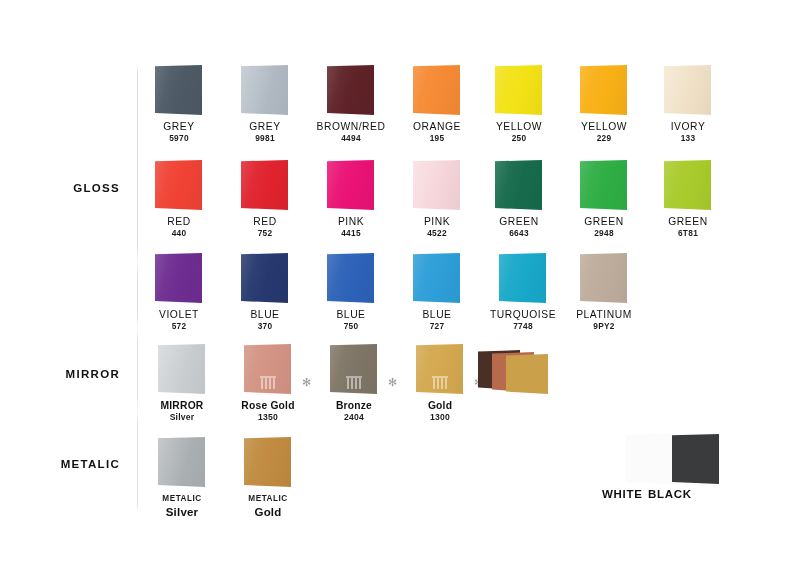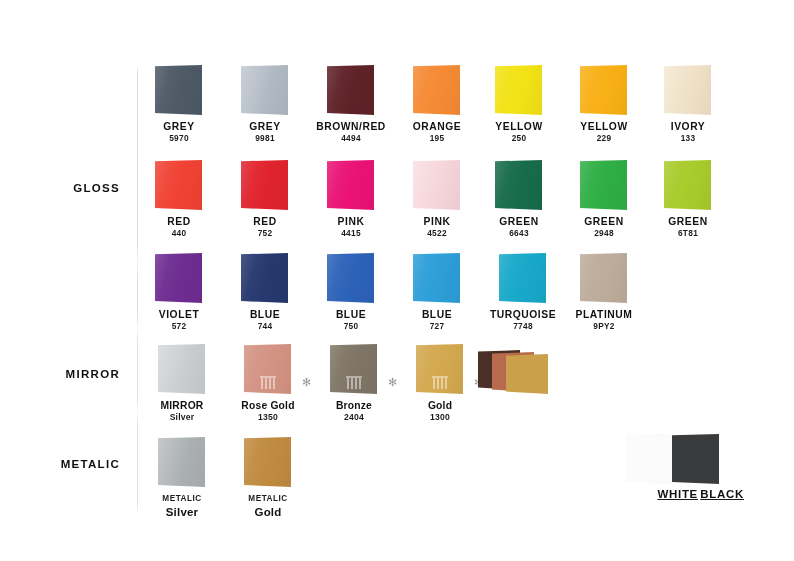--- a/index.html
+++ b/index.html
@@ -89,21 +89,21 @@
   .chip.pale::after {
     background: linear-gradient(105deg,
         rgba(255,255,255,0.30) 0%,
         rgba(0,0,0,0.02) 60%,
         rgba(0,0,0,0.06) 100%);
   }
 
   .name {
     display: block;
     font-size: 10.3px;
-    font-weight: 700;
+    font-weight: 400;
     letter-spacing: 0.55px;
     color: #111111;
     line-height: 12px;
     margin-top: 3px;
     white-space: nowrap;
   }
   .code {
     display: block;
     font-size: 8.3px;
     font-weight: 600;
@@ -179,21 +179,21 @@
     position: absolute;
   }
   .stack .sheet {
     position: absolute;
     width: 42px;
     height: 40px;
     clip-path: polygon(0% 4%, 100% 0%, 100% 100%, 0% 94%);
   }
 
   
-  .bw-cell { position: absolute; width: 96px; text-align: right; text-decoration: underline; }
+  .bw-cell { position: absolute; width: 96px; text-align: left; }
   .bw-chip {
     position: absolute;
     left: 50%;
     margin-left: -24px;
     top: 2px;
     width: 47px;
     height: 50px;
     clip-path: polygon(0% 2.5%, 100% 0%, 100% 100%, 0% 96%);
   }
   .bw-name {
@@ -319,21 +319,21 @@
     <div class="chip" style="background-color: rgb(110, 45, 145);"></div>
   </div>
   <span class="name">VIOLET</span>
   <span class="code">572</span>
 </div>
 <div class="swatch-cell" style="left:217px; top:250px">
   <div class="chip-wrap">
     <div class="chip" style="background-color: rgb(38, 56, 110);"></div>
   </div>
   <span class="name">BLUE</span>
-  <span class="code">744</span>
+  <span class="code">370</span>
 </div>
 <div class="swatch-cell" style="left:303px; top:250px">
   <div class="chip-wrap">
     <div class="chip" style="background-color: rgb(44, 98, 184);"></div>
   </div>
   <span class="name">BLUE</span>
   <span class="code">750</span>
 </div>
 <div class="swatch-cell" style="left:389px; top:250px">
   <div class="chip-wrap">

